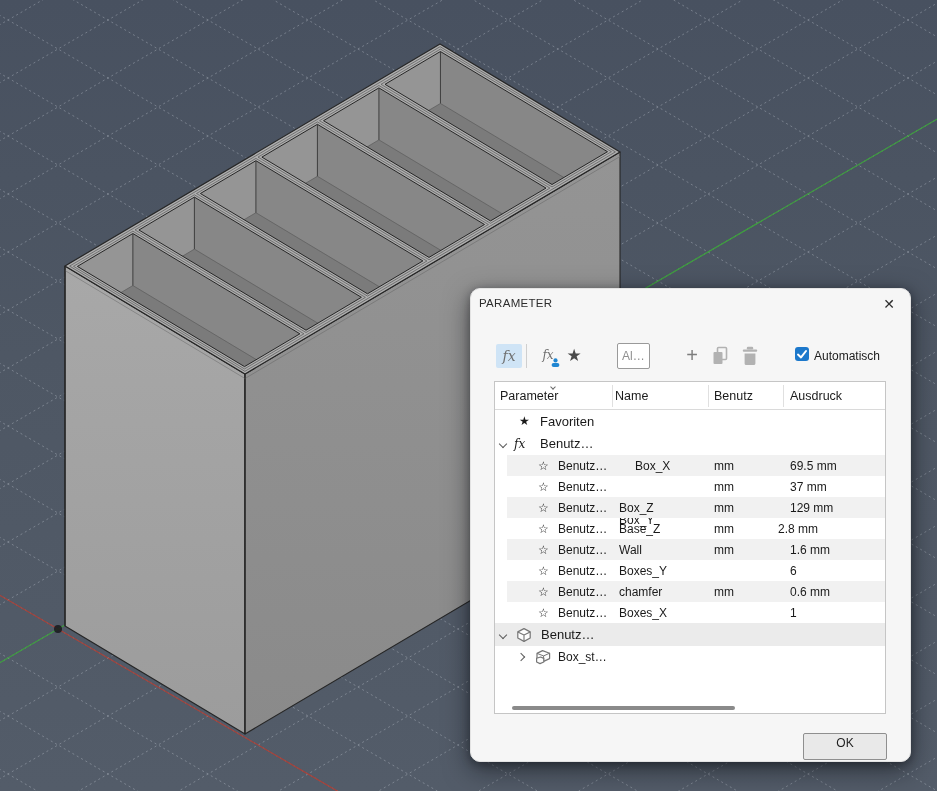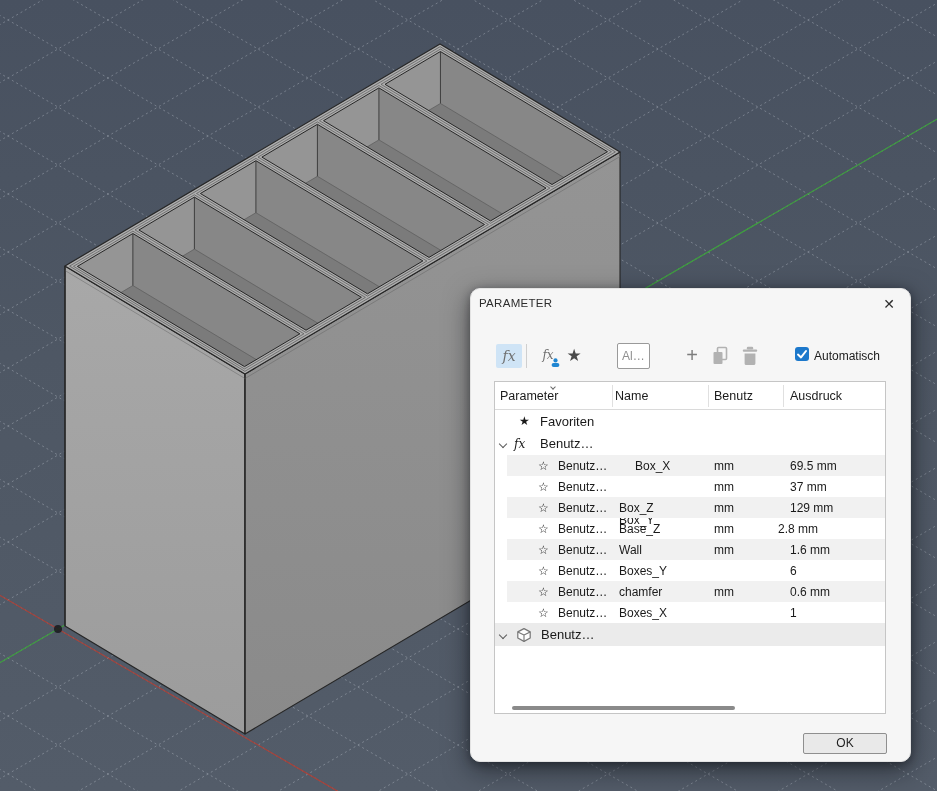--- a/index.html
+++ b/index.html
@@ -57,21 +57,21 @@
   .trow.h23{height:23px;}
   .trow .cell{position:absolute;top:0;bottom:0;display:flex;align-items:center;font-size:12px;color:#1a1a1a;}
   .trow .bold{font-weight:normal;font-size:13px;}
   .stripe-bg{position:absolute;left:12px;right:0;top:0;bottom:0;background:#f1f1f1;}
   .group-bg{position:absolute;left:0;right:0;top:0;bottom:0;background:#ebebeb;}
   .star-blue{color:#2b9ed9;font-size:14px;}
   .star-outline{color:#9c9c9c;font-size:13px;}
   .fx-small{font-family:"DejaVu Serif",serif;font-style:italic;font-size:13px;color:#8a8a8a;}
   .hsb{position:absolute;left:17px;top:324px;width:223px;height:4px;border-radius:2px;background:#8a8a8a;}
 
-  .ok-btn{position:absolute;left:332px;top:444px;width:84px;height:21px;background:#e9e9e9;
+  .ok-btn{position:absolute;left:332px;top:444px;width:84px;height:27px;background:#e9e9e9;
           border:1px solid #8f8f8f;border-radius:2px;font-size:12px;color:#1f1f1f;
           text-align:center;line-height:19px;cursor:pointer;}
 </style>
 </head>
 <body>
 
 <div id="stage">
 
   <svg id="vp" width="937" height="791">
       <g>
@@ -400,19 +400,32 @@
               <span class="chev down"></span>
             </span>
             <span class="cell" style="left: 21px;">
               <svg width="16" height="16">
                 <path d="M8 1.6 L14.2 4.9 V11 L8 14.4 L1.8 11 V4.9 Z" fill="#fdfdfd" stroke="#767676" stroke-width="1.2" stroke-linejoin="round"></path>
                 <path d="M1.8 4.9 L8 7.9 L14.2 4.9 M8 7.9 V14.4" fill="none" stroke="#767676" stroke-width="1.1" stroke-linejoin="round"></path>
               </svg>
             </span>
             <span class="cell bold" style="left: 46px;">Benutz…</span>
           </div>
+          <div class="trow h22">
+            <span class="cell" style="left: 23px;">
+              <span class="chev right"></span>
+            </span>
+            <span class="cell" style="left: 40px;">
+              <svg width="17" height="16">
+                <path d="M7.5 1.6 L14.6 4.2 V9.6 L8.6 12.4 L2 9.4 V4.4 Z" fill="#fdfdfd" stroke="#767676" stroke-width="1.2" stroke-linejoin="round"></path>
+                <path d="M2 4.4 L8.6 6.9 L14.6 4.2 M8.6 6.9 V12.4" fill="none" stroke="#767676" stroke-width="1"></path>
+                <path d="M1.6 9.2 L5.6 8 L8.8 9.4 V13 L5 14.6 L1.6 13 Z" fill="#fdfdfd" stroke="#767676" stroke-width="1.2" stroke-linejoin="round"></path>
+              </svg>
+            </span>
+            <span class="cell" style="left: 63px;">Box_st…</span>
+          </div>
         </div>
       <div class="hsb"></div>
     </div>
 
     <div class="ok-btn">OK</div>
   </div>
 </div>
 
 </body></html>

